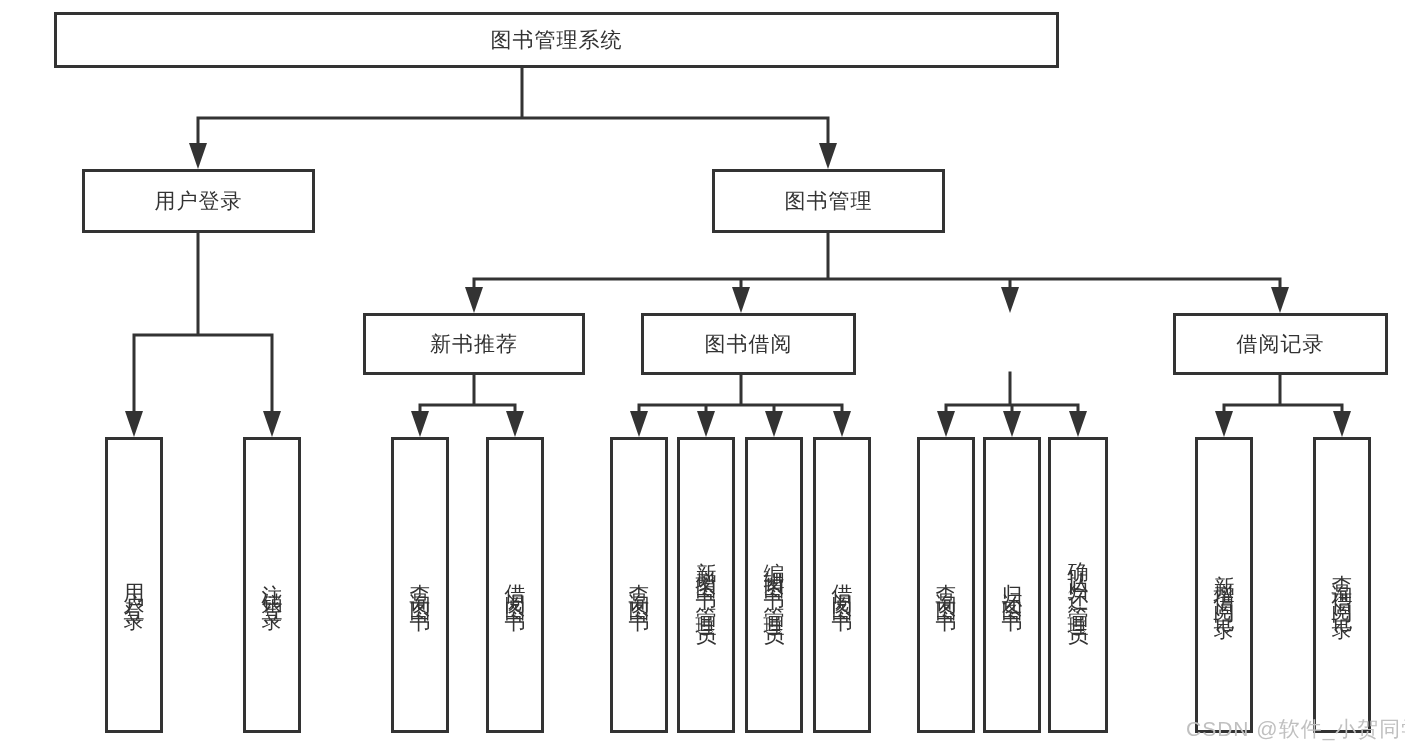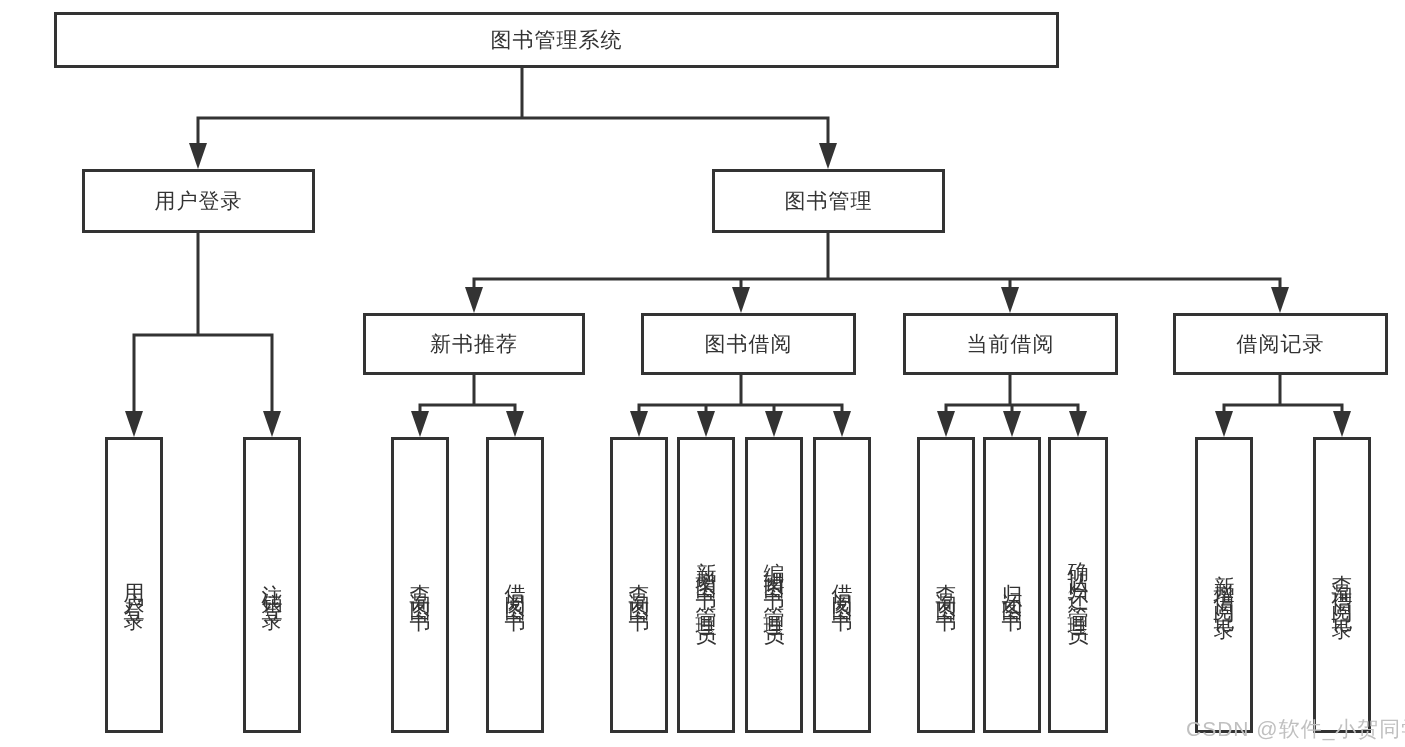--- a/index.html
+++ b/index.html
@@ -131,23 +131,20 @@
   <div class="box" style="left:712px; top:169px; width:233px; height:64px;">
     <span>图书管理</span>
   </div>
 
   <div class="box" style="left:363px; top:313px; width:222px; height:62px;">
     <span>新书推荐</span>
   </div>
   <div class="box" style="left:634px; top:313px; width:215px; height:62px;margin-left:7px;">
     <span>图书借阅</span>
   </div>
-  <div class="box" style="left:903px; top:313px; width:215px; height:62px;">
-    <span>当前借阅</span>
-  </div>
   <div class="box" style="left:1173px; top:313px; width:215px; height:62px;">
     <span>借阅记录</span>
   </div>
 
   <div class="leaf" style="left:105px;">
     <span>用户登录</span>
   </div>
   <div class="leaf" style="left:243px;">
     <span>注销登录</span>
   </div>

